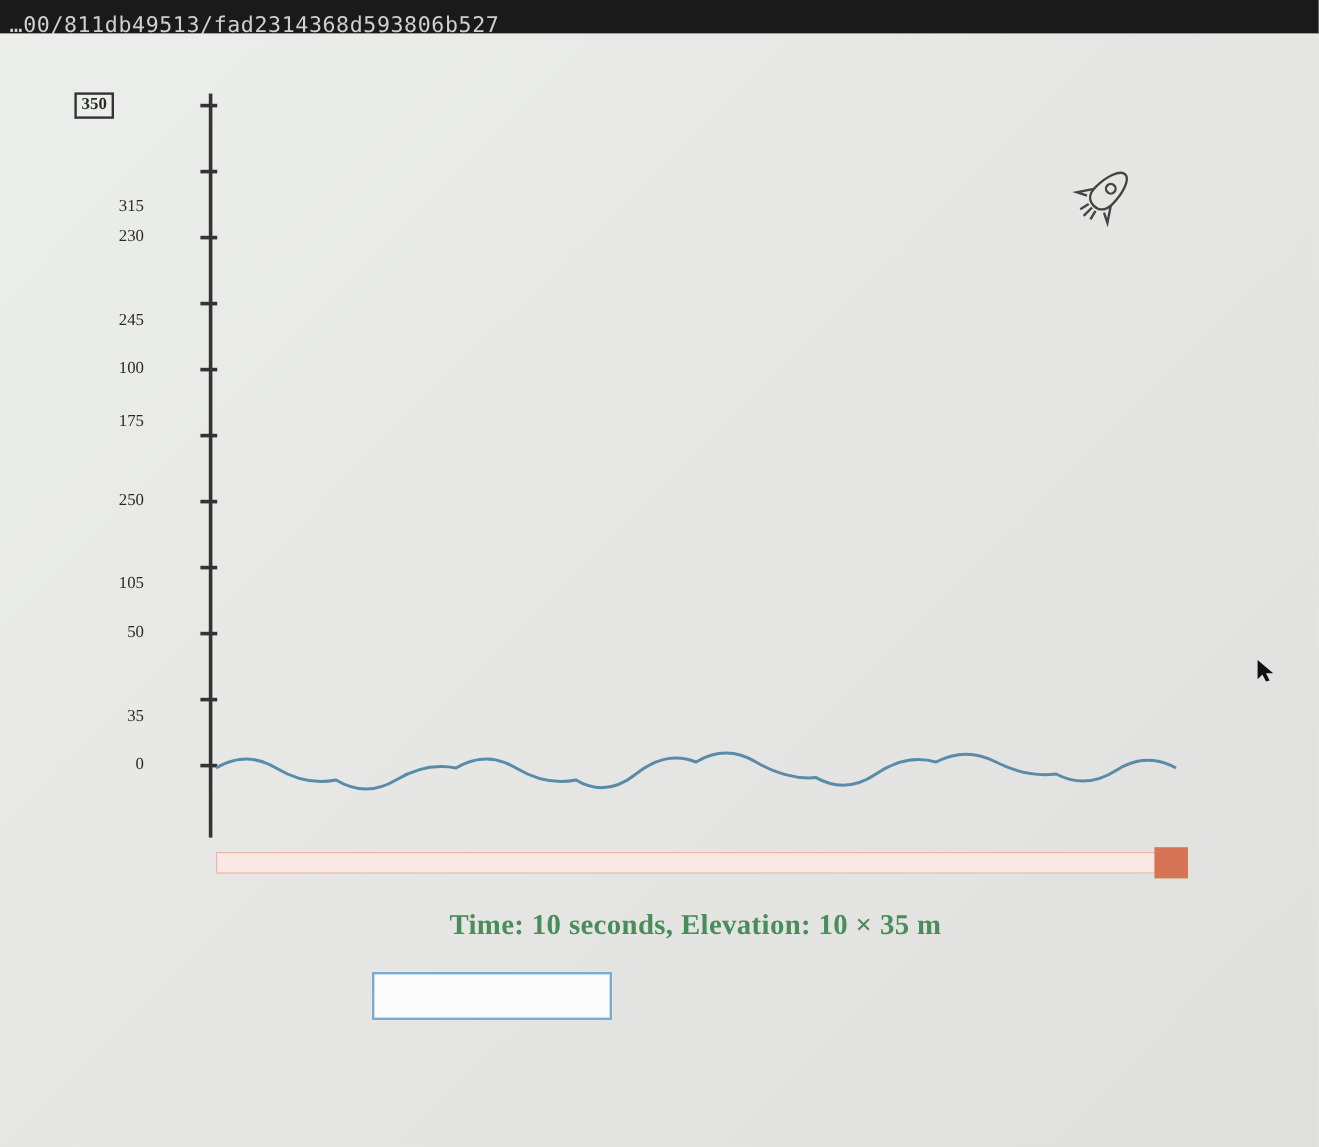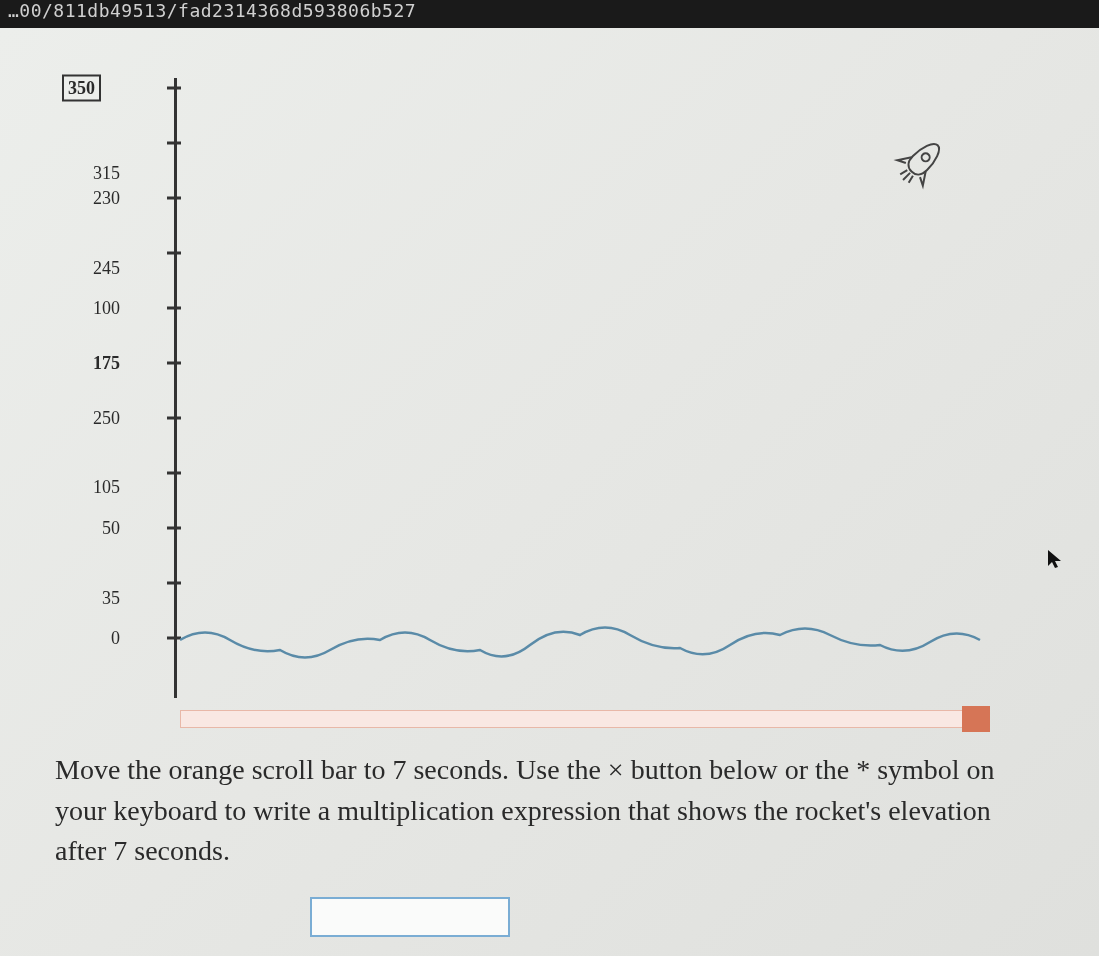--- a/index.html
+++ b/index.html
@@ -9,21 +9,21 @@
       width: 1099px;
       height: 956px;
       overflow: hidden;
       position: relative;
     }
     .url-bar {
       background: #1a1a1a;
       color: #d0d0d0;
       font-family: monospace;
       font-size: 18px;
-      padding: 0 8px;
+      padding: 11px 8px;
       height: 28px;
       line-height: 22px;
       letter-spacing: 0.5px;
     }
     .content-area {
       position: relative;
       background: linear-gradient(135deg, #eceeeb 0%, #e6e7e4 50%, #dfe0dd 100%);
       height: 928px;
       padding: 20px 30px;
     }
@@ -40,21 +40,21 @@
       top: 0;
       bottom: 0;
       width: 3px;
       background: #333;
     }
     .y-tick {
       position: absolute;
       left: -60px;
       width: 60px;
       text-align: right;
-      font-size: 18px;
+      font-size: 14px;
       font-family: Georgia, serif;
       color: #2a2a2a;
       transform: translateY(-50%);
     }
     .y-tick-mark {
       position: absolute;
       left: 47px;
       width: 14px;
       height: 3px;
       background: #333;
@@ -161,21 +161,21 @@
 
     <div class="y-tick" style="top:120px;">230</div>
     <div class="y-tick-mark" style="top:120px;"></div>
 
     <div class="y-tick" style="top:190px;">245</div>
     <div class="y-tick-mark" style="top:175px;"></div>
 
     <div class="y-tick" style="top:230px;">100</div>
     <div class="y-tick-mark" style="top:230px;"></div>
 
-    <div class="y-tick" style="top:285px;font-weight:bold;">175</div>
+    <div class="y-tick" style="top:274px;">175</div>
     <div class="y-tick-mark" style="top:285px;"></div>
 
     <div class="y-tick" style="top:340px;">250</div>
     <div class="y-tick-mark" style="top:340px;"></div>
 
     <div class="y-tick" style="top:409px;">105</div>
     <div class="y-tick-mark" style="top:395px;"></div>
 
     <div class="y-tick" style="top:450px;">50</div>
     <div class="y-tick-mark" style="top:450px;"></div>
@@ -199,22 +199,24 @@
         <path d="M 26 44 L 24 52 M 30 44 L 30 54 M 34 44 L 36 52"></path>
       </g>
     </svg>
   </div>
 
   <div class="slider-container">
     <div class="slider-track"></div>
     <div class="slider-thumb"></div>
   </div>
 
-
-  <div class="instruction-text">Move the orange scroll bar to 7 seconds. Use the × button below or the * symbol on your keyboard to write a multiplication expression that shows the rocket's elevation after 7 seconds.</div>
+  <div class="status-text">
+    <span>Time: </span><span>10 seconds</span><span>, Elevation: </span><span>10 × 35 m</span>
+  </div>
+
 
   <div class="answer-box"></div>
 
   <div class="cursor-icon">
     <svg width="18" height="22" viewBox="0 0 18 22">
       <path d="M 2 2 L 2 18 L 6 14 L 9 20 L 12 19 L 9 13 L 15 13 Z" fill="#111"></path>
     </svg>
   </div>
 
 </div>

